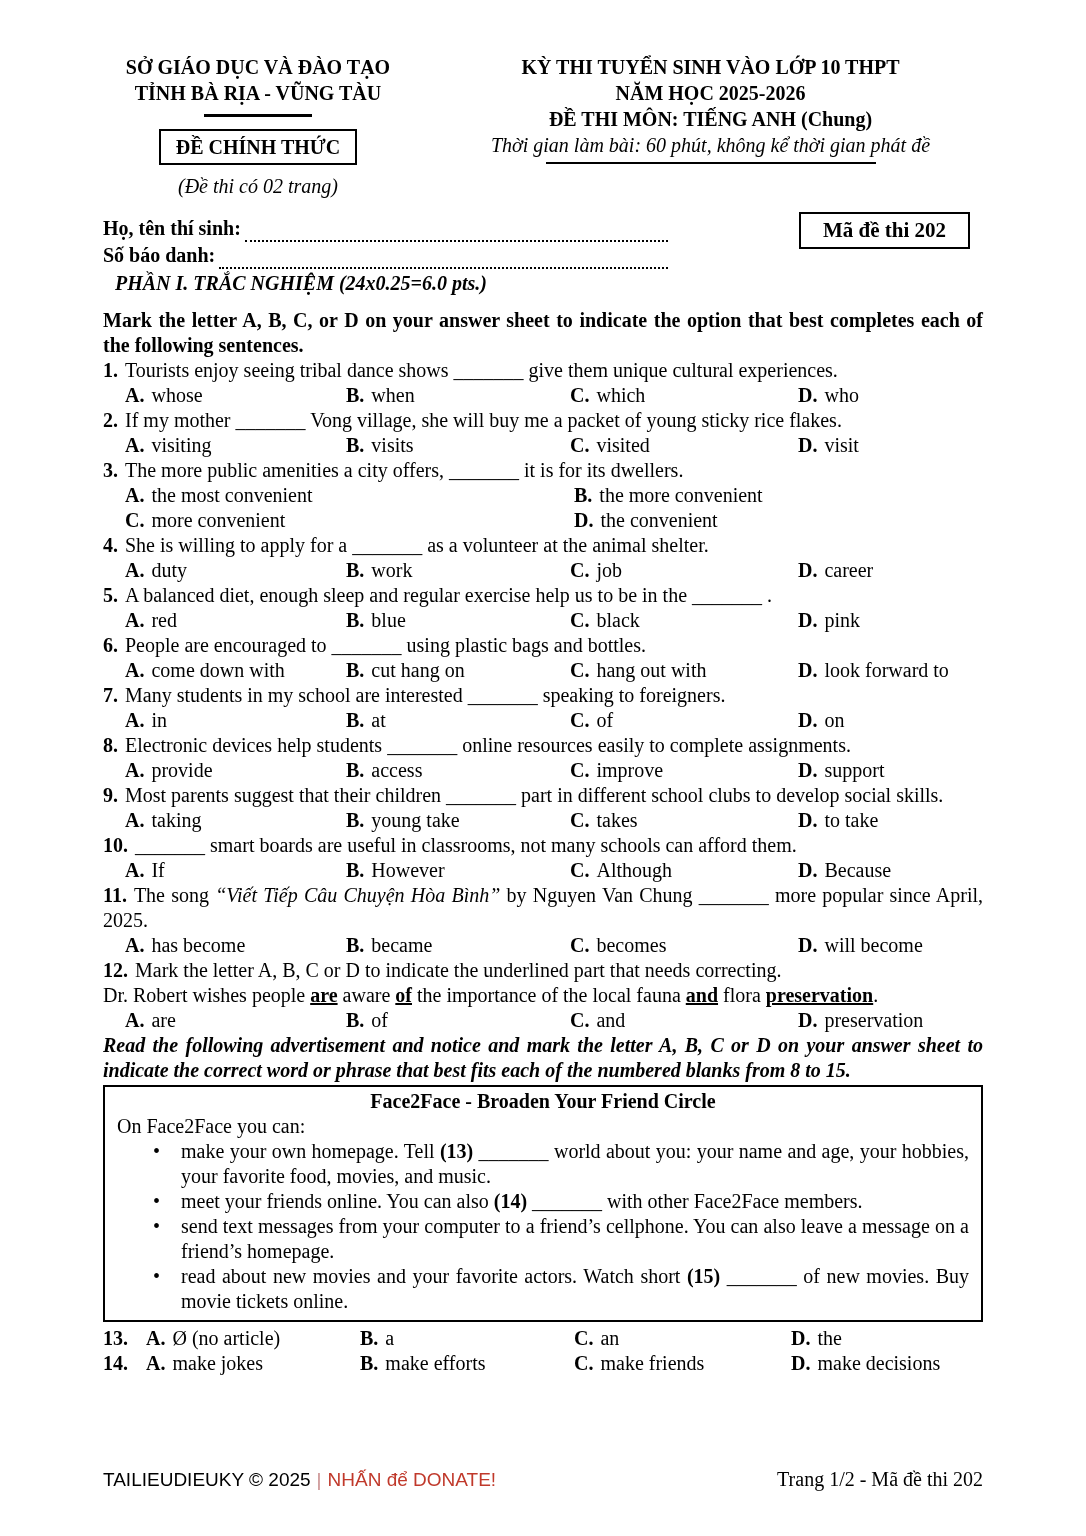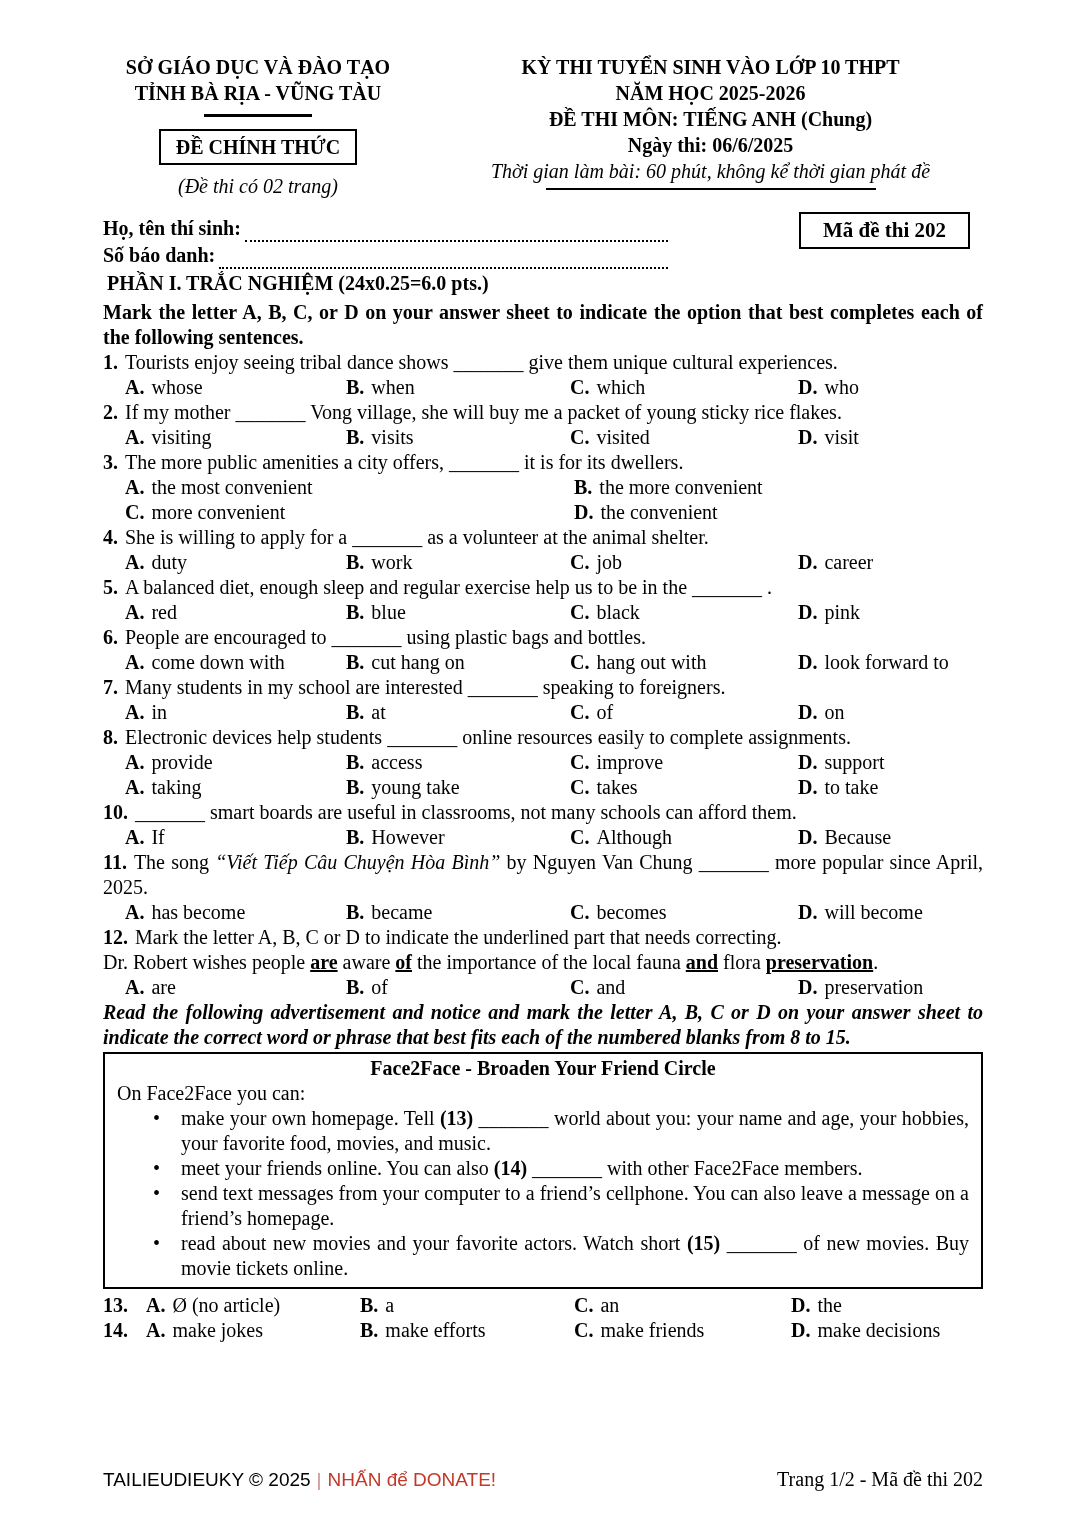--- a/index.html
+++ b/index.html
@@ -2,21 +2,21 @@
 <html style="--accent_red: #c0392b; --separator: #c88c8c;"><head>
 <meta charset="utf-8">
 <style>
   html,body{margin:0;padding:0;background:#e8e8e8;}
   .page{
     width:1086px;height:1536px;background:#ffffff;color:#000;
     font-family:"Liberation Serif",serif;font-size:20px;line-height:25px;
     box-sizing:border-box;padding:54px 103px 0;position:relative;overflow:hidden;margin:0 auto;
   }
   p{margin:0;}
-  h2{margin:4px;font-size:inherit;}
+  h2{margin:12px;font-size:inherit;font-style:italic;}
   .b{font-weight:bold;}
   .i{font-style:italic;}
   .center{text-align:center;}
   .just{text-align:justify;}
 
   
   .hdr{display:flex;justify-content:space-between;line-height:26px;}
   .hdr-left{width:310px;text-align:center;}
   .hdr-right{width:545px;text-align:center;}
   .rule-short{width:108px;border-top:3px solid #000;margin:8px auto 10px;}
@@ -62,21 +62,20 @@
       <div class="b">SỞ GIÁO DỤC VÀ ĐÀO TẠO</div>
       <div class="b">TỈNH BÀ RỊA - VŨNG TÀU</div>
       <div class="rule-short"></div>
       <div><span class="official-box">ĐỀ CHÍNH THỨC</span></div>
       <div class="i">(Đề thi có 02 trang)</div>
     </div>
     <div class="hdr-right">
       <div class="b">KỲ THI TUYỂN SINH VÀO LỚP 10 THPT</div>
       <div class="b">NĂM HỌC 2025-2026</div>
       <div class="b">ĐỀ THI MÔN: TIẾNG ANH (Chung)</div>
-      <div class="b">Ngày thi: 06/6/2025</div>
       <div class="i">Thời gian làm bài: 60 phút, không kể thời gian phát đề</div>
       <div class="rule-right"></div>
     </div>
   </header>
 
   <section class="cand">
     <div class="cand-row">
       <span class="b lbl">Họ, tên thí sinh:</span>
       <span class="dotline"></span>
     </div>
@@ -164,20 +163,21 @@
     <p class="just"><b class="qn">8.</b><span>Electronic devices help students _______ online resources easily to complete assignments.</span></p>
     <div class="opts">
       <span class="opt"><b>A.</b><span>provide</span></span>
       <span class="opt"><b>B.</b><span>access</span></span>
       <span class="opt"><b>C.</b><span>improve</span></span>
       <span class="opt"><b>D.</b><span>support</span></span>
     </div>
   </div>
 
   <div>
+    <p class="just"><b class="qn">9.</b><span>Most parents suggest that their children _______ part in different school clubs to develop social skills.</span></p>
     <div class="opts">
       <span class="opt"><b>A.</b><span>taking</span></span>
       <span class="opt"><b>B.</b><span>young take</span></span>
       <span class="opt"><b>C.</b><span>takes</span></span>
       <span class="opt"><b>D.</b><span>to take</span></span>
     </div>
   </div>
 
   <div>
     <p class="just"><b class="qn">10.</b><span>_______ smart boards are useful in classrooms, not many schools can afford them.</span></p>

